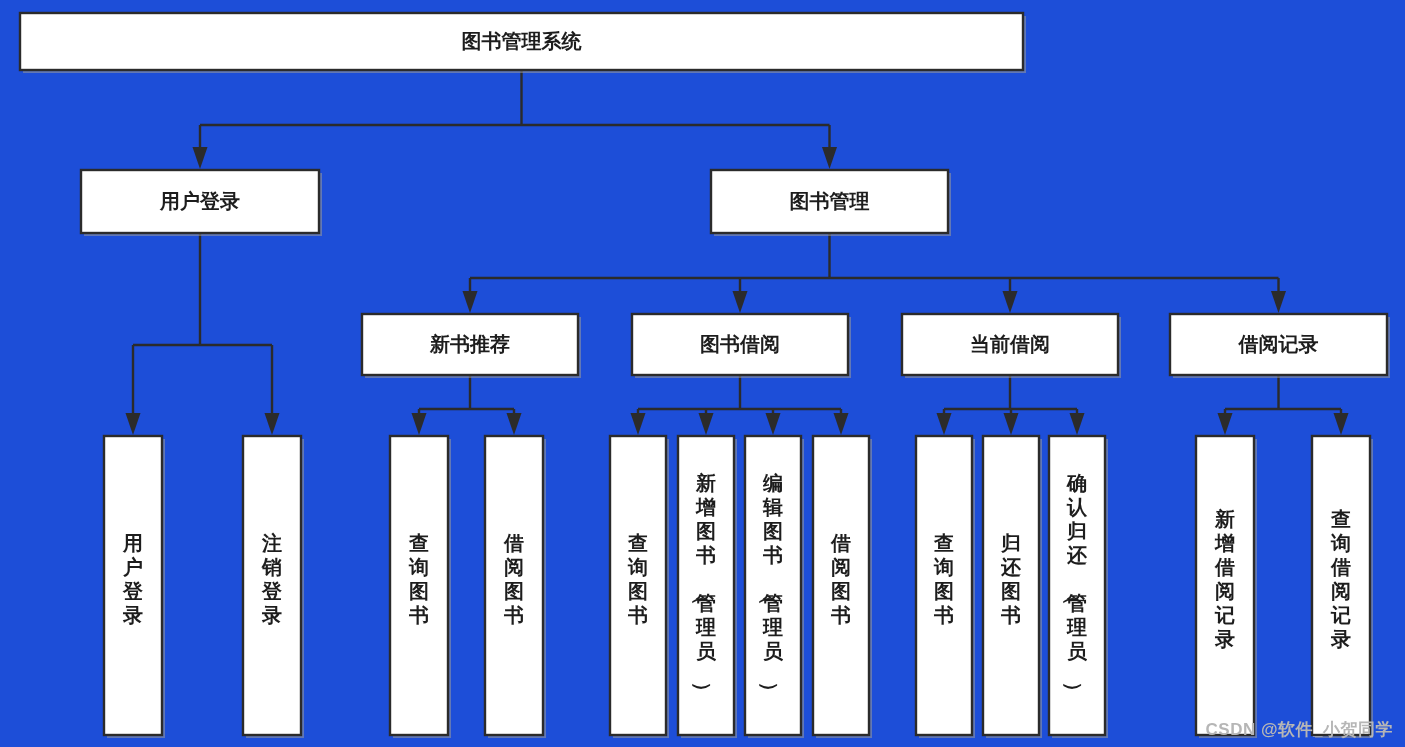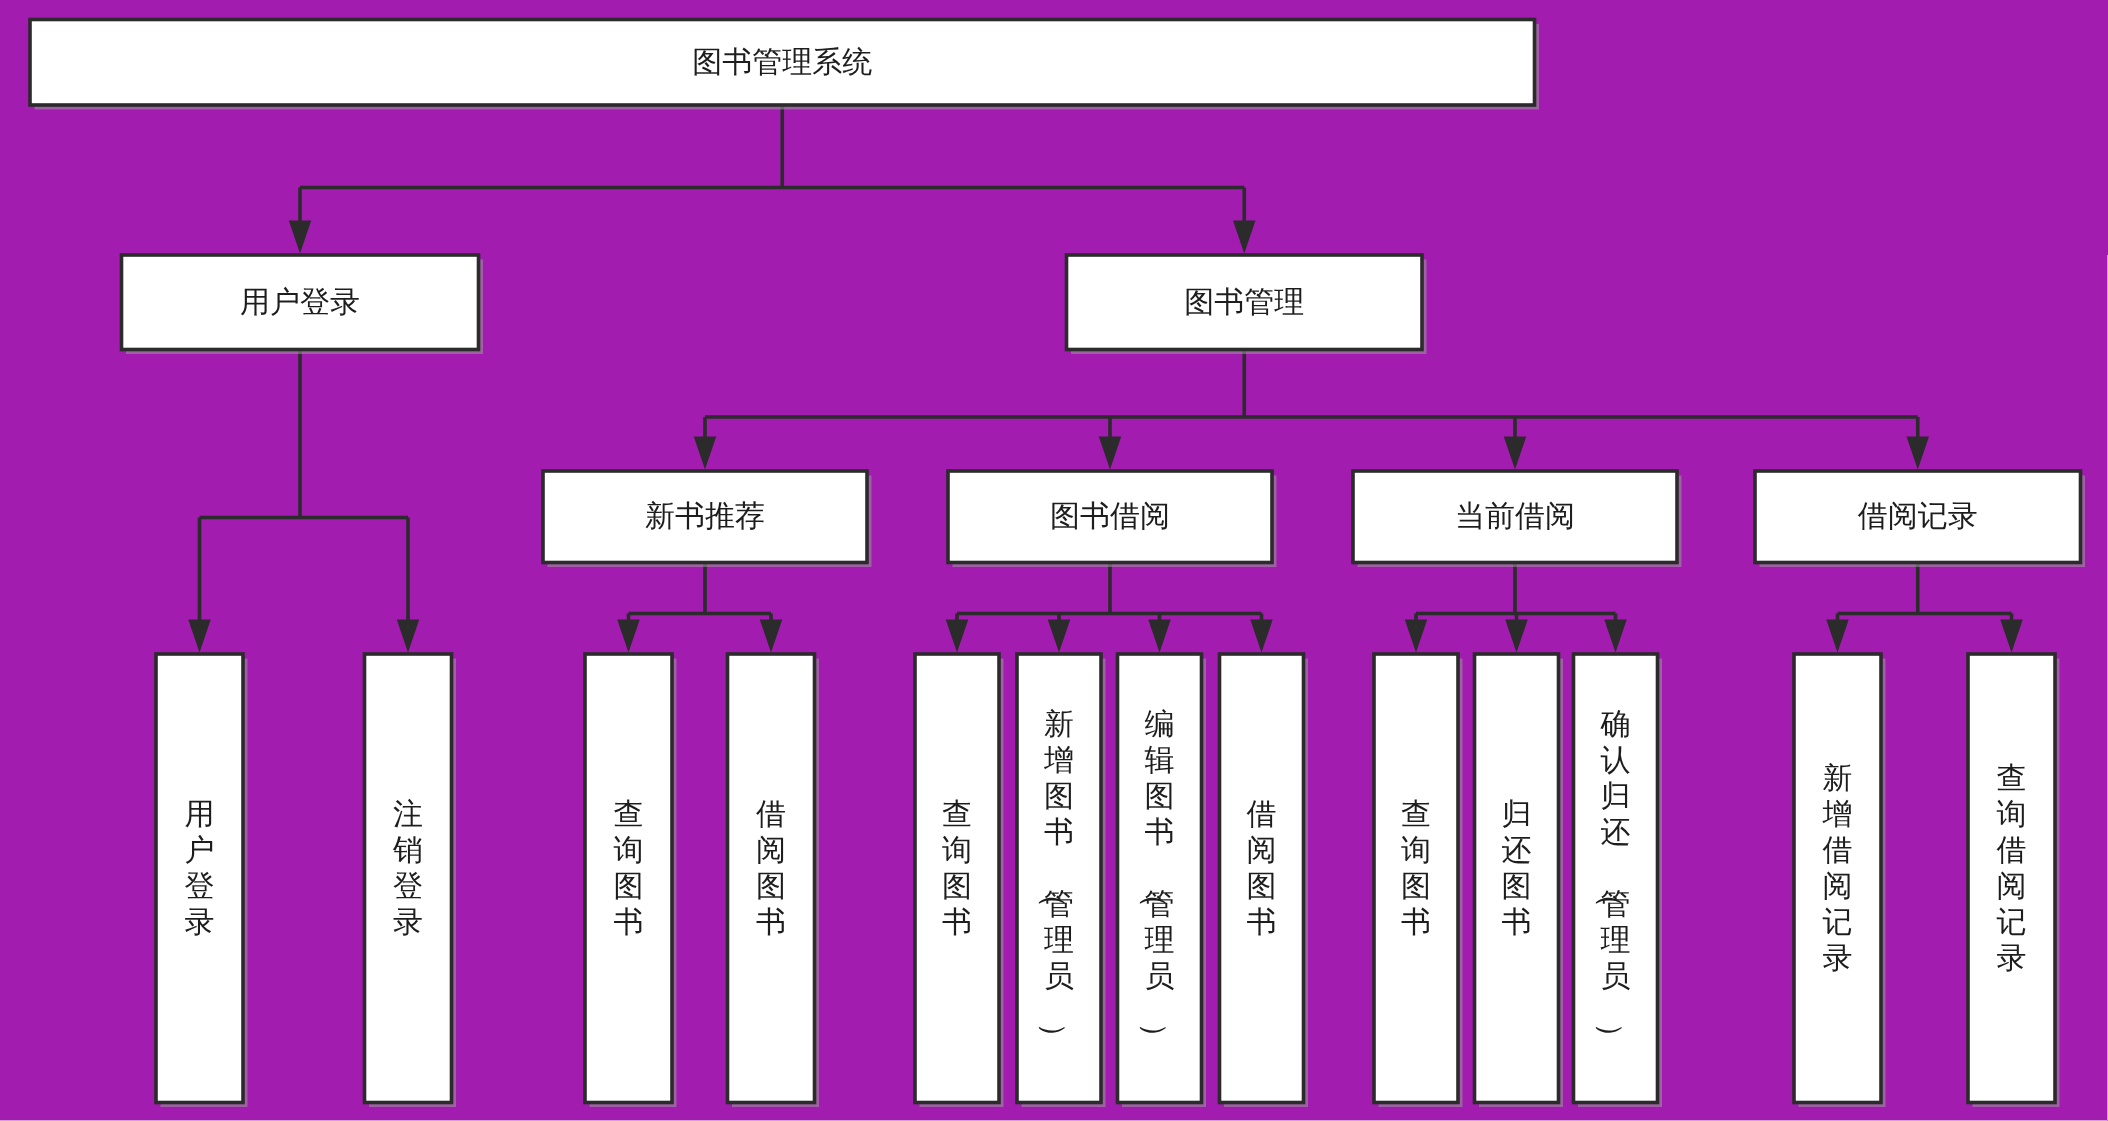--- a/index.html
+++ b/index.html
@@ -7,22 +7,23 @@
     padding: 0;
     background: #ffffff;
   }
   body {
     font-family: "Liberation Sans", "DejaVu Sans", sans-serif;
   }
   #diagram-root {
     position: relative;
     width: 1405px;
     height: 747px;
-    background: #a21caf;
+    background: #1d4ed8;
     overflow: hidden;
+    font-weight: bold;
   }
   svg#flowchart {
     position: absolute;
     left: 0;
     top: 0;
     width: 1405px;
     height: 747px;
     display: block;
   }
   .node-rect {
@@ -238,13 +239,14 @@
           <rect class="node-rect" x="1196" y="436" width="58" height="299"></rect>
           <text class="node-label-vertical" x="1225" y="525.5"><tspan x="1225" dy="0">新</tspan><tspan x="1225" dy="24">增</tspan><tspan x="1225" dy="24">借</tspan><tspan x="1225" dy="24">阅</tspan><tspan x="1225" dy="24">记</tspan><tspan x="1225" dy="24">录</tspan></text>
         </g>
         <g>
           <rect class="node-shadow" x="1315" y="439" width="58" height="299"></rect>
           <rect class="node-rect" x="1312" y="436" width="58" height="299"></rect>
           <text class="node-label-vertical" x="1341" y="525.5"><tspan x="1341" dy="0">查</tspan><tspan x="1341" dy="24">询</tspan><tspan x="1341" dy="24">借</tspan><tspan x="1341" dy="24">阅</tspan><tspan x="1341" dy="24">记</tspan><tspan x="1341" dy="24">录</tspan></text>
         </g>
       </g>
   </svg>
+  <div class="watermark">CSDN @软件_小贺同学</div>
 </div>
 
 </body></html>

